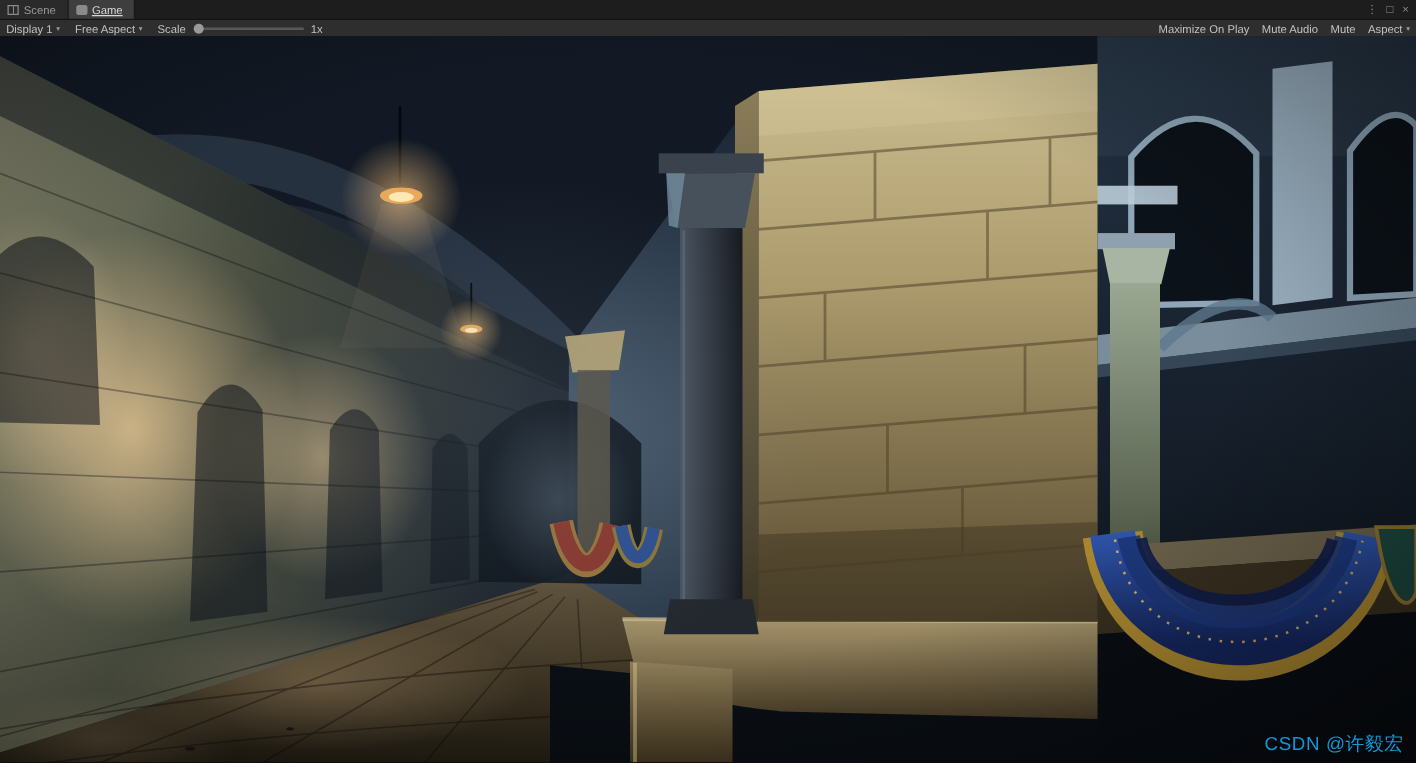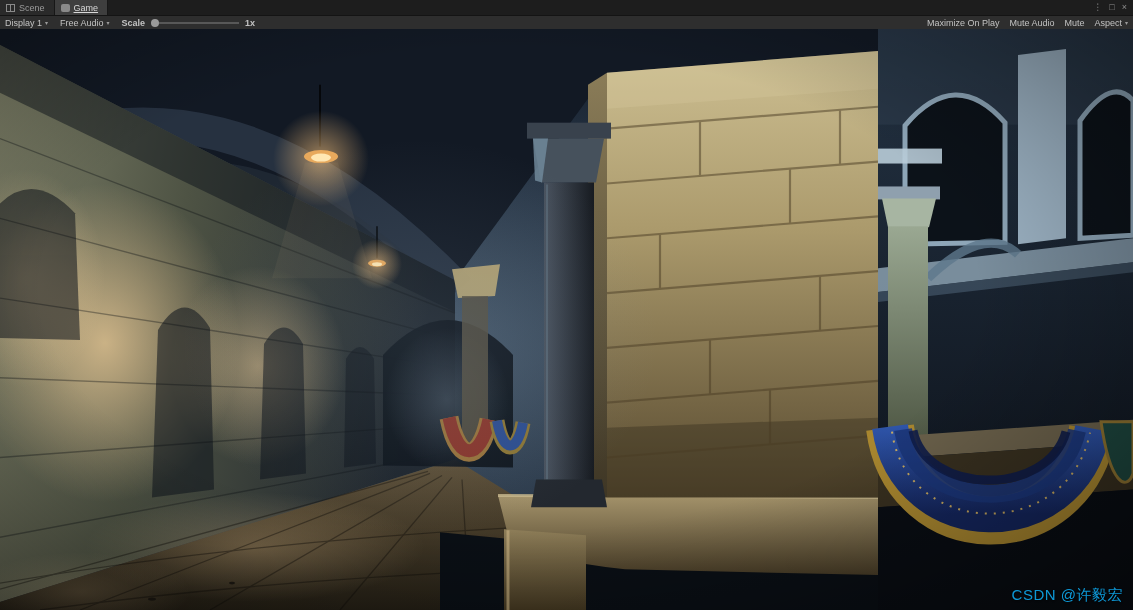--- a/index.html
+++ b/index.html
@@ -15,21 +15,21 @@
   .tab-controls{margin-left:auto;display:flex;align-items:center;gap:7px;padding:0 6px;color:#8f8f8f;font-size:9px;}
   .tab-controls span{cursor:default;line-height:1;}
 
   
   .toolbar{height:13px;background:#2e2e2e;border-bottom:1px solid #101010;display:flex;justify-content:space-between;align-items:center;font-size:9px;color:#c2c2c2;padding:0 5px;}
   .tb-left,.tb-right{display:flex;align-items:center;}
   .tb-left{gap:12px;}
   .tb-right{gap:10px;align-items:flex-end;}
   .tb-btn{display:flex;align-items:center;gap:3px;cursor:default;white-space:nowrap;}
   .caret{font-size:6px;color:#9a9a9a;}
-  .scale-group{display:flex;align-items:flex-end;gap:6px;font-weight:bold;}
+  .scale-group{display:flex;align-items:flex-end;gap:6px;}
   .slider{position:relative;width:88px;height:10px;display:flex;align-items:center;}
   .slider-track{width:100%;height:2px;background:#585858;}
   .slider-handle{position:absolute;left:0;top:1px;width:8px;height:8px;border-radius:50%;background:#9a9a9a;}
 
   
   .viewport{position:absolute;top:29px;left:0;right:0;bottom:0;background:#0b1018;}
   .viewport svg{display:block;}
   .watermark{position:absolute;right:10px;bottom:5px;font-size:15px;color:#0ea5e9;opacity:.92;letter-spacing:.5px;text-shadow:0 1px 2px rgba(0,0,0,.6);}
 </style>
 </head>
@@ -53,21 +53,21 @@
     </div>
   </div>
 
   <div class="toolbar">
     <div class="tb-left">
       <div class="tb-btn">
         <span>Display 1</span>
         <span class="caret">▾</span>
       </div>
       <div class="tb-btn">
-        <span>Free Audio</span>
+        <span>Free Aspect</span>
         <span class="caret">▾</span>
       </div>
       <div class="scale-group">
         <span>Scale</span>
         <div class="slider">
           <div class="slider-track"></div>
           <div class="slider-handle"></div>
         </div>
         <span>1x</span>
       </div>

